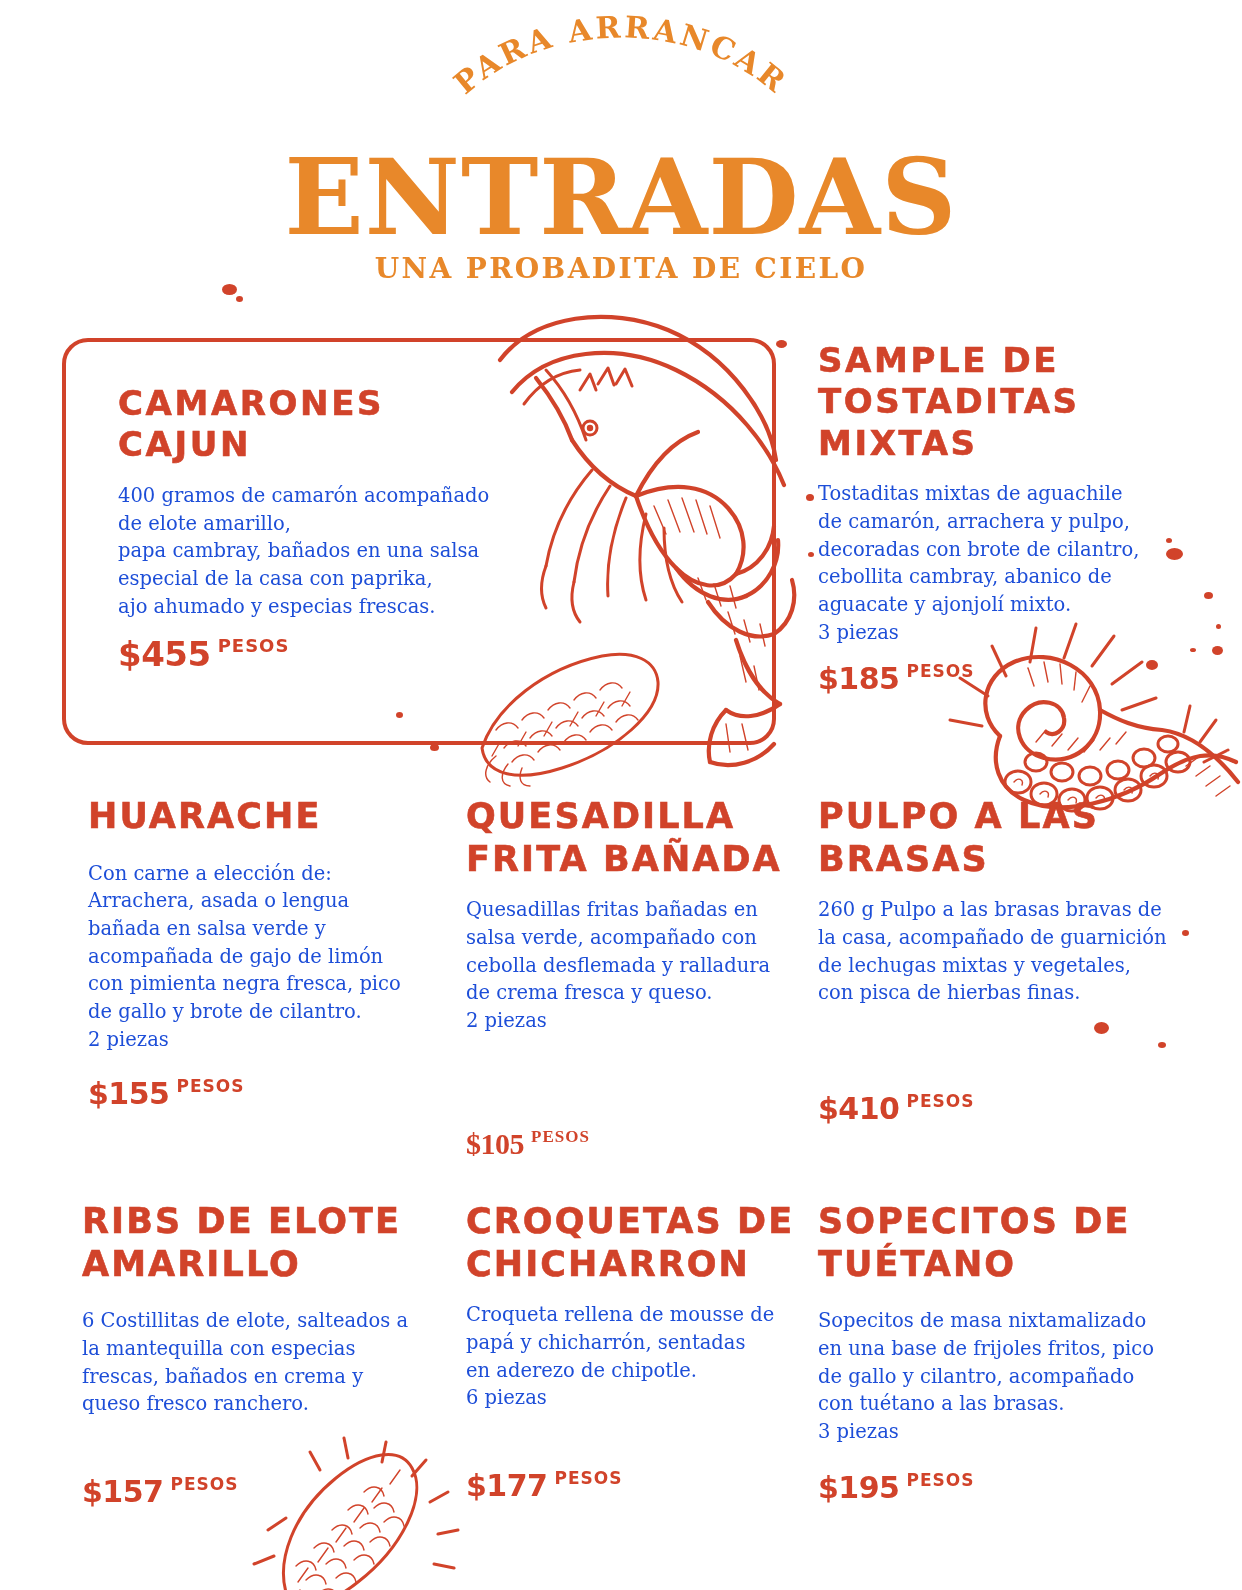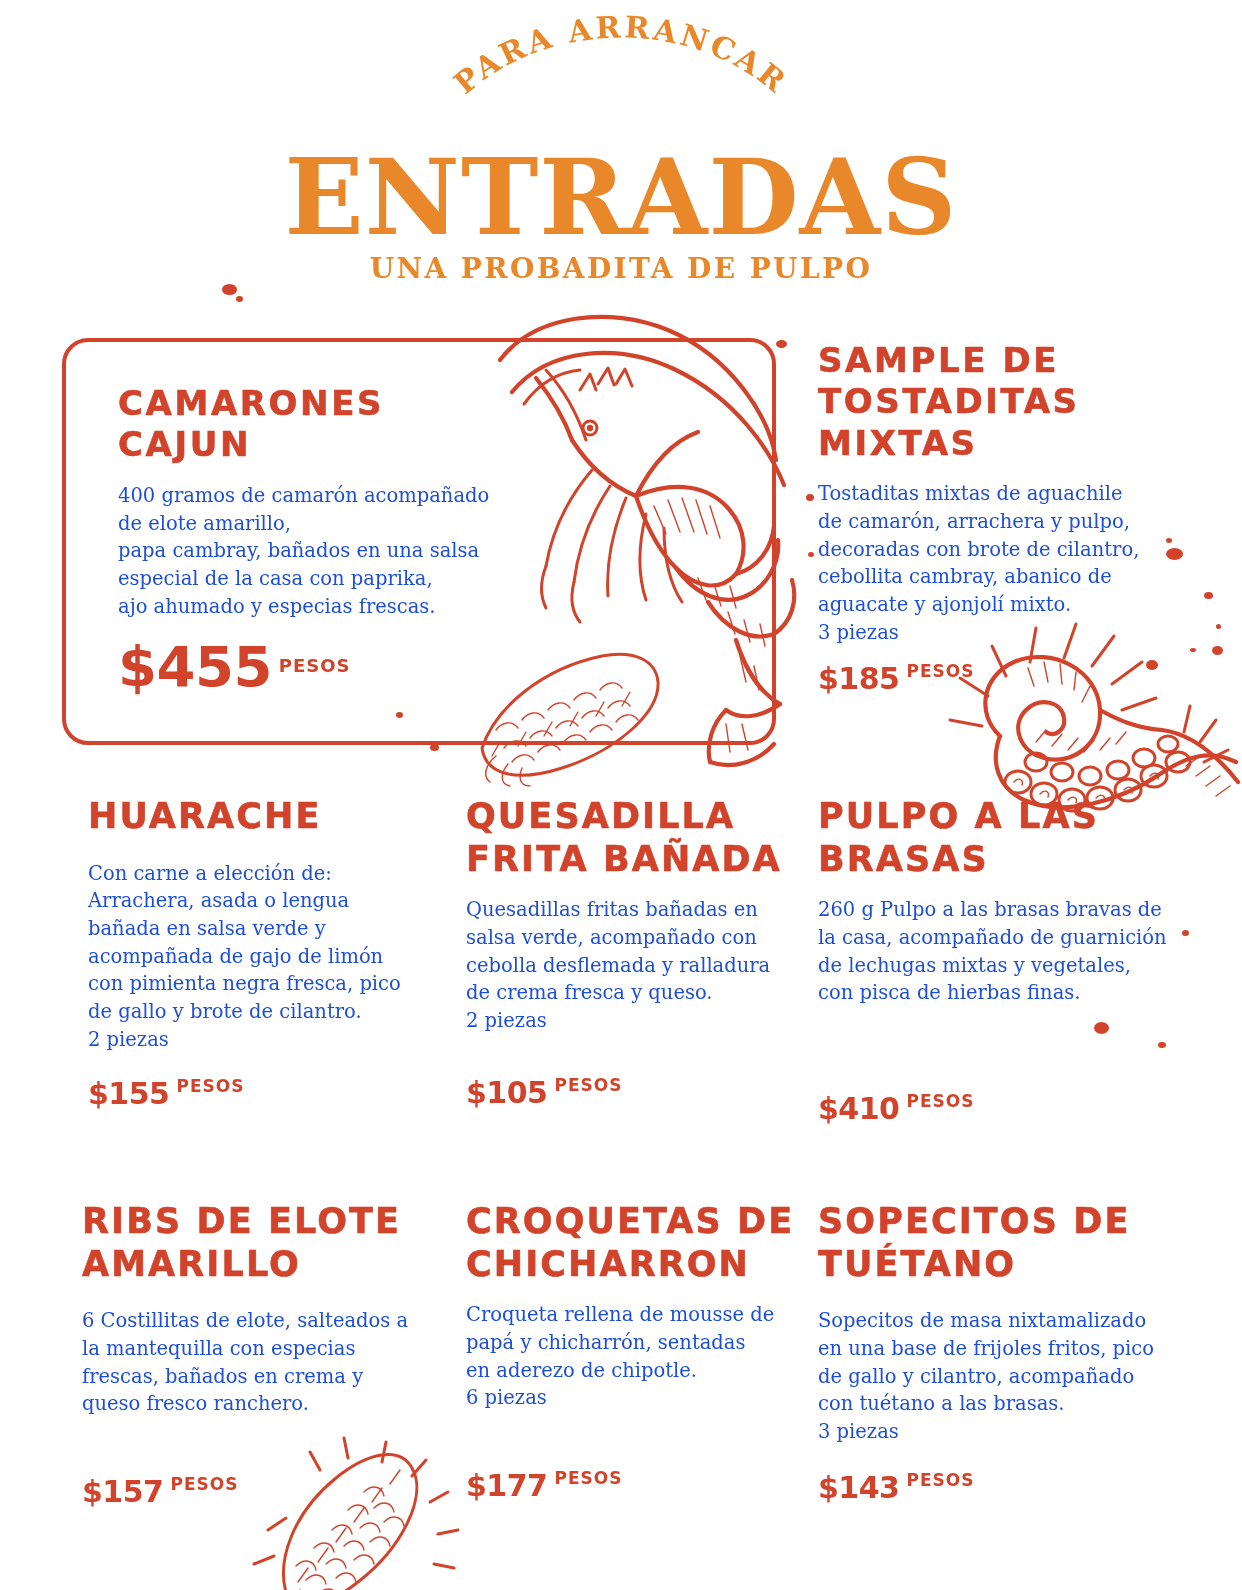--- a/index.html
+++ b/index.html
@@ -96,21 +96,21 @@
     letter-spacing: -0.5px;
   }
   .price .unit {
     font-weight: 700;
     font-size: 17px;
     letter-spacing: 1px;
     position: relative;
     top: -12px;
     margin-left: 7px;
   }
-  .price.lg .amount { font-size: 56px; }
+  .price.lg .amount { font-size: 34px; }
   .price.lg .unit { font-size: 18px; top: -14px; }
 
   
   .feature-card {
     position: absolute;
     left: 62px;
     top: 338px;
     width: 714px;
     height: 407px;
     border: 4px solid #D1432A;
@@ -141,21 +141,21 @@
     <svg width="420" height="78" viewBox="0 0 420 78">
       <defs>
         <path id="archPath" d="M 14,76 A 206,168 0 0 1 406,76" fill="none"></path>
       </defs>
       <text class="arch-text">
         <textPath href="#archPath" startOffset="50%" text-anchor="middle">PARA ARRANCAR</textPath>
       </text>
     </svg>
   </div>
   <div class="title-main">ENTRADAS</div>
-  <div class="title-sub">UNA PROBADITA DE PULPO</div>
+  <div class="title-sub">UNA PROBADITA DE CIELO</div>
 </div>
 
 <div class="art" style="left:440px; top:300px;">
   <svg width="370" height="480" viewBox="0 0 370 480">
 
     <path class="ink ink-thick" d="M60 60 C 95 14, 170 6, 228 30 C 292 57, 330 118, 336 160"></path>
     <path class="ink ink-thick" d="M72 92 C 108 48, 178 42, 236 70 C 296 99, 330 150, 344 185"></path>
     <path class="ink ink-med" d="M84 104 C 100 82, 120 72, 140 70"></path>
 
     <path class="ink ink-thick" d="M96 78 C 112 98, 124 118, 132 140"></path>
@@ -428,21 +428,21 @@
 </div>
 
 <div class="item" style="left:466px; top:795px; width:320px;">
   <h2 class="item-title">QUESADILLA
 FRITA BAÑADA</h2>
   <p class="item-desc">Quesadillas fritas bañadas en
 salsa verde, acompañado con
 cebolla desflemada y ralladura
 de crema fresca y queso.
 2 piezas</p>
-  <div class="price" style="margin-top:40px;">
+  <div class="price" style="margin-top:92px;font-family:Liberation Serif, serif;">
     <span class="amount">$105</span><span class="unit">PESOS</span>
   </div>
 </div>
 
 <div class="item" style="left:818px; top:795px; width:350px;">
   <h2 class="item-title">PULPO
 A LAS BRASAS</h2>
   <p class="item-desc">260 g Pulpo a las brasas bravas de
 la casa, acompañado de guarnición
 de lechugas mixtas y vegetales,
@@ -478,15 +478,15 @@
 
 <div class="item" style="left:818px; top:1200px; width:350px;">
   <h2 class="item-title">SOPECITOS
 DE TUÉTANO</h2>
   <p class="item-desc" style="margin-top:22px;">Sopecitos de masa nixtamalizado
 en una base de frijoles fritos, pico
 de gallo y cilantro, acompañado
 con tuétano a las brasas.
 3 piezas</p>
   <div class="price" style="margin-top:24px;">
-    <span class="amount">$143</span><span class="unit">PESOS</span>
+    <span class="amount">$195</span><span class="unit">PESOS</span>
   </div>
 </div>
 
 </body></html>

